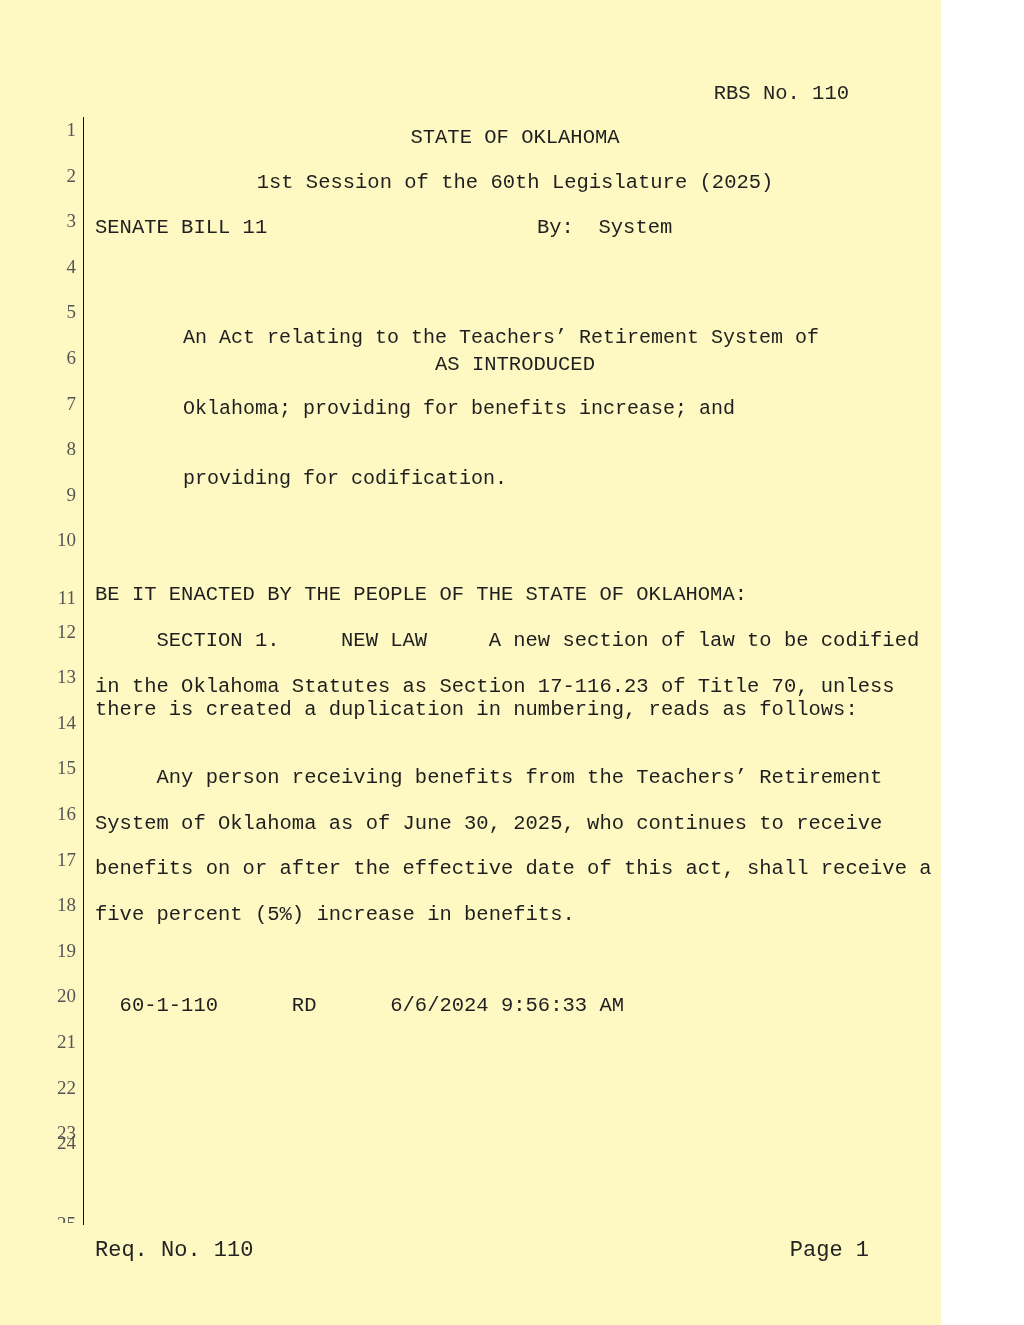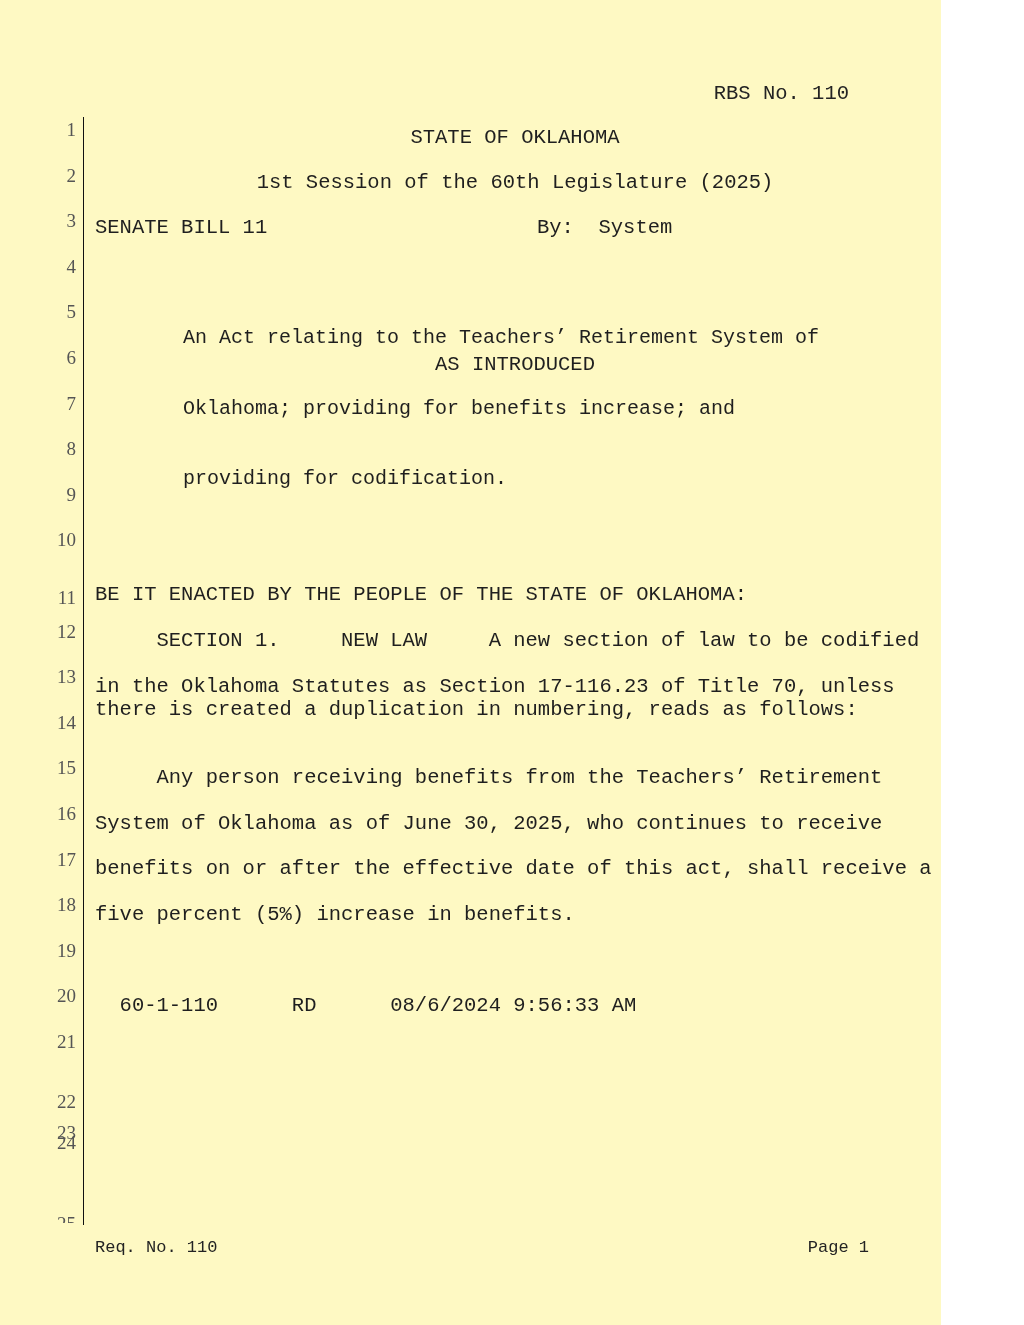--- a/index.html
+++ b/index.html
@@ -109,21 +109,21 @@
   }
 
   
   .footer {
     position: absolute;
     left: 95px;
     right: 72px;
     top: 1238px;
     display: flex;
     justify-content: space-between;
-    font-size: 17px;
+    font-size: 22px;
     white-space: pre;
     color: #232323;
   }
 </style>
 </head>
 <body>
 
 <div class="page">
 
   <div class="doc-id">RBS No. 110</div>
@@ -146,21 +146,21 @@
       <div class="gutter-num" style="top: 504.6px; padding-left: 14px;">12</div>
       <div class="gutter-num" style="top: 550.2px;">13</div>
       <div class="gutter-num" style="top: 595.8px;">14</div>
       <div class="gutter-num" style="top: 641.4px;">15</div>
       <div class="gutter-num" style="top: 687px;">16</div>
       <div class="gutter-num" style="top: 732.6px;">17</div>
       <div class="gutter-num" style="top: 778.2px;">18</div>
       <div class="gutter-num" style="top: 823.8px;">19</div>
       <div class="gutter-num" style="top: 869.4px;">20</div>
       <div class="gutter-num" style="top: 915px; padding-left: 24px;">21</div>
-      <div class="gutter-num" style="top: 960.6px; margin-top: 14px;">22</div>
+      <div class="gutter-num" style="top: 960.6px;">22</div>
       <div class="gutter-num" style="top: 1006.2px;">23</div>
       <div class="gutter-num" style="top: 1016px;">24</div>
       <div class="gutter-clip" style="top: 1097.4px;">
         <div class="gutter-num">25</div>
       </div>
     </div>
 
   <div class="column">
 
     <div class="tline center" style="top:11px;">STATE OF OKLAHOMA</div>
@@ -182,21 +182,21 @@
     <div class="tline" style="top:468px;">BE IT ENACTED BY THE PEOPLE OF THE STATE OF OKLAHOMA:</div>
 
     <div class="tline" style="top:514px;">     SECTION 1.     NEW LAW     A new section of law to be codified</div>
     <div class="tline" style="top:560px;">in the Oklahoma Statutes as Section 17-116.23 of Title 70, unless</div>
     <div class="tline" style="top:583px;">there is created a duplication in numbering, reads as follows:</div>
     <div class="tline" style="top:651px;">     Any person receiving benefits from the Teachers’ Retirement</div>
     <div class="tline" style="top:697px;">System of Oklahoma as of June 30, 2025, who continues to receive</div>
     <div class="tline" style="top:742px;">benefits on or after the effective date of this act, shall receive a</div>
     <div class="tline" style="top:788px;">five percent (5%) increase in benefits.</div>
 
-    <div class="tline" style="top:879px;">  60-1-110      RD      08/6/2024 9:56:33 AM</div>
+    <div class="tline" style="top:879px;">  60-1-110      RD      6/6/2024 9:56:33 AM</div>
 
   </div>
 
   <div class="footer">
     <span>Req. No. 110</span>
     <span>Page 1</span>
   </div>
 
 </div>
 

